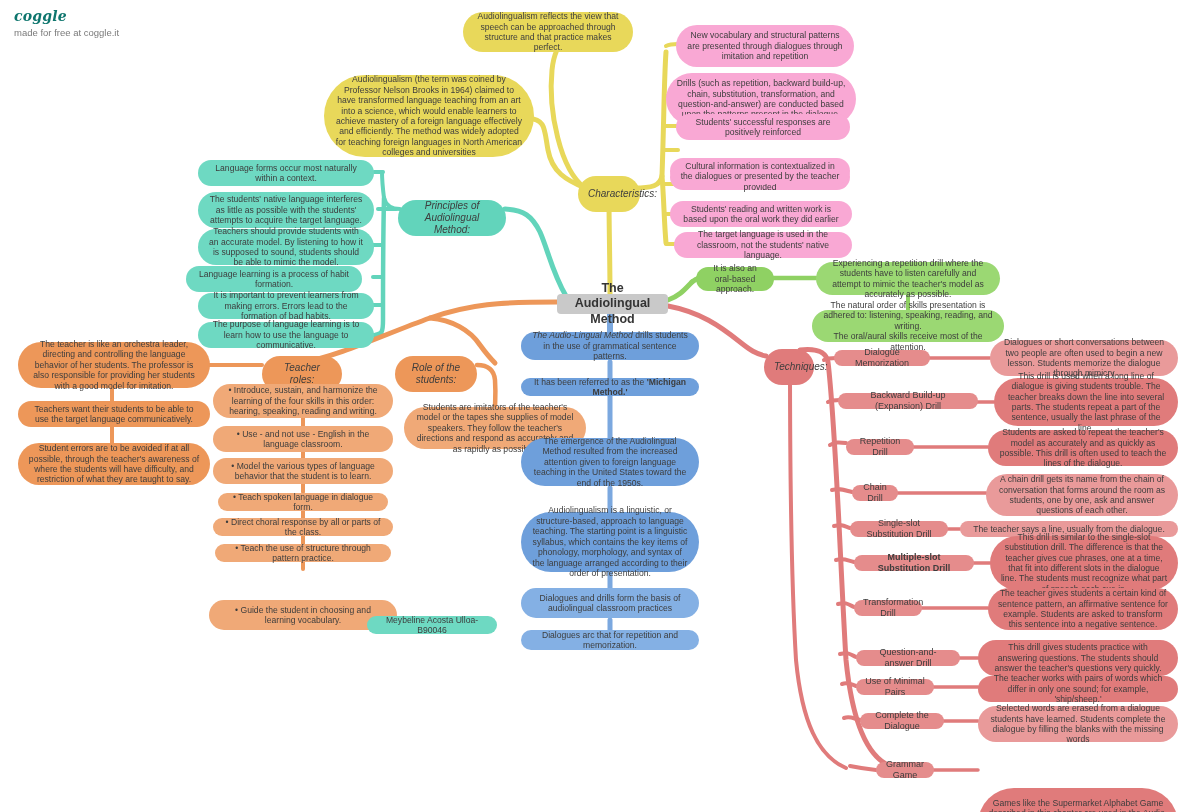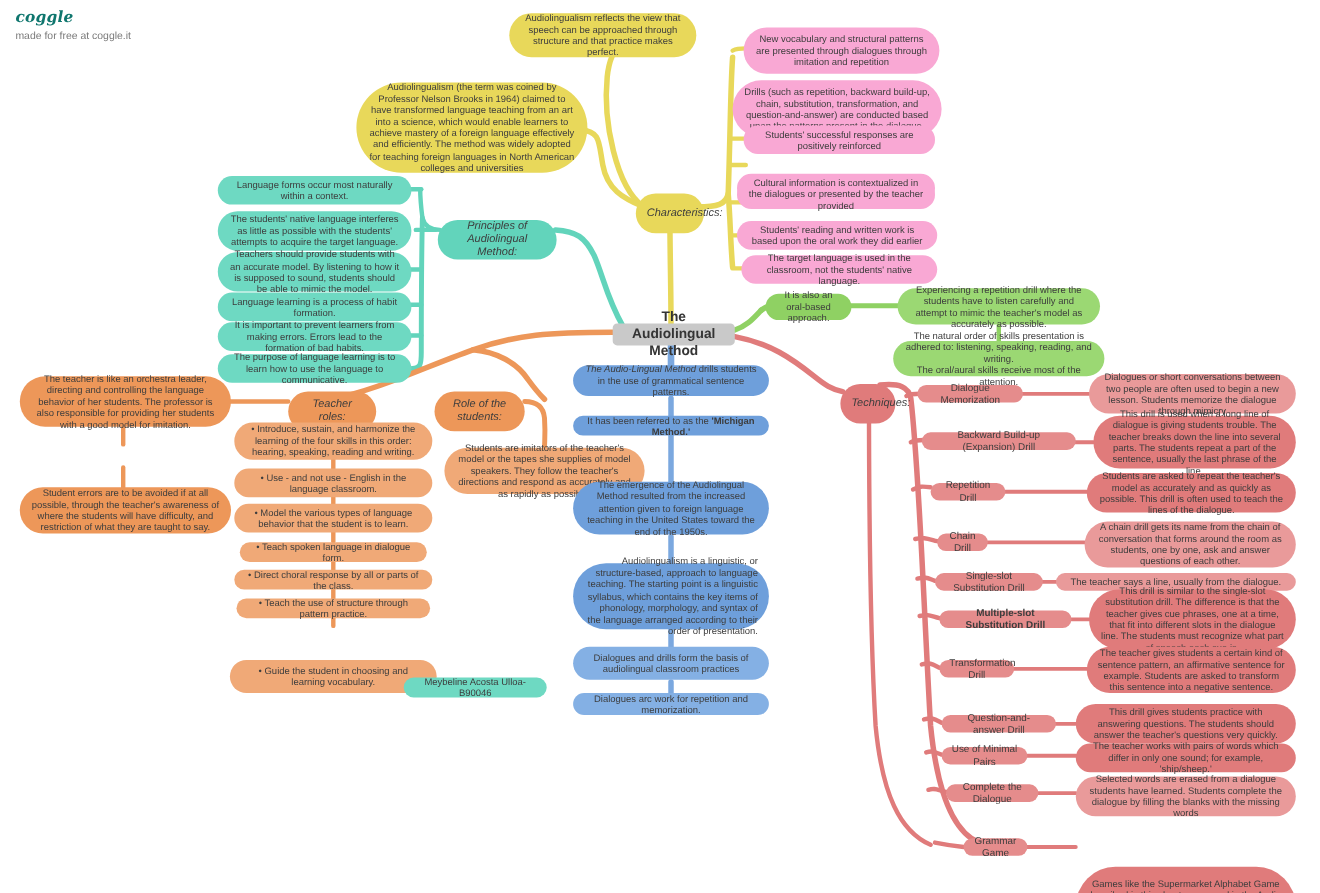--- a/index.html
+++ b/index.html
@@ -214,21 +214,21 @@
 
   <div class="node teal-lt txt" style="left:198px;top:160px;width:176px;height:26px;">
     <span>Language forms occur most naturally within a context.</span>
   </div>
   <div class="node teal-lt txt" style="left:198px;top:192px;width:176px;height:36px;">
     <span>The students' native language interferes as little as possible with the students' attempts to acquire the target language.</span>
   </div>
   <div class="node teal-lt txt" style="left:198px;top:229px;width:176px;height:36px;">
     <span>Teachers should provide students with an accurate model. By listening to how it is supposed to sound, students should be able to mimic the model.</span>
   </div>
-  <div class="node teal-lt txt" style="left:198px;top:266px;width:176px;height:26px;">
+  <div class="node teal-lt txt" style="left:186px;top:266px;width:176px;height:26px;">
     <span>Language learning is a process of habit formation.</span>
   </div>
   <div class="node teal-lt txt" style="left:198px;top:293px;width:176px;height:26px;">
     <span>It is important to prevent learners from making errors. Errors lead to the formation of bad habits.</span>
   </div>
   <div class="node teal-lt txt" style="left:198px;top:322px;width:176px;height:26px;">
     <span>The purpose of language learning is to learn how to use the language to communicative.</span>
   </div>
 
   <div class="node green txt" style="left:696px;top:267px;width:78px;height:24px;">
@@ -242,20 +242,23 @@
 The oral/aural skills receive most of the attention.</span>
   </div>
 
   <div class="node orange hub" style="left:262px;top:356px;width:80px;height:18px;">
     <span>Teacher roles:</span>
   </div>
 
   <div class="node orange txt" style="left:18px;top:342px;width:192px;height:46px;">
     <span>The teacher is like an orchestra leader, directing and controlling the language behavior of her students. The professor is also responsible for providing her students with a good model for imitation.</span>
   </div>
+  <div class="node orange txt" style="left:18px;top:401px;width:192px;height:26px;">
+    <span>Teachers want their students to be able to use the target language communicatively.</span>
+  </div>
   <div class="node orange txt" style="left:18px;top:443px;width:192px;height:42px;">
     <span>Student errors are to be avoided if at all possible, through the teacher's awareness of where the students will have difficulty, and restriction of what they are taught to say.</span>
   </div>
 
   <div class="node orange-lt txt" style="left:213px;top:384px;width:180px;height:34px;">
     <span>• Introduce, sustain, and harmonize the learning of the four skills in this order: hearing, speaking, reading and writing.</span>
   </div>
   <div class="node orange-lt txt" style="left:213px;top:426px;width:180px;height:26px;">
     <span>• Use - and not use - English in the language classroom.</span>
   </div>
@@ -284,28 +287,28 @@
 
   <div class="node blue txt" style="left:521px;top:332px;width:178px;height:28px;">
     <span><i>The Audio-Lingual Method</i> drills students in the use of grammatical sentence patterns.</span>
   </div>
   <div class="node blue txt" style="left:521px;top:378px;width:178px;height:18px;">
     <span>It has been referred to as the <b>'Michigan Method.'</b></span>
   </div>
   <div class="node blue txt" style="left:521px;top:438px;width:178px;height:48px;">
     <span>The emergence of the Audiolingual Method resulted from the increased attention given to foreign language teaching in the United States toward the end of the 1950s.</span>
   </div>
-  <div class="node blue txt" style="left:521px;top:512px;width:178px;height:60px;text-align:right;">
+  <div class="node blue txt" style="left:521px;top:512px;width:178px;height:60px;">
     <span>Audiolingualism is a linguistic, or structure-based, approach to language teaching. The starting point is a linguistic syllabus, which contains the key items of phonology, morphology, and syntax of the language arranged according to their order of presentation.</span>
   </div>
   <div class="node blue-lt txt" style="left:521px;top:588px;width:178px;height:30px;">
     <span>Dialogues and drills form the basis of audiolingual classroom practices</span>
   </div>
   <div class="node blue-lt txt" style="left:521px;top:630px;width:178px;height:20px;">
-    <span>Dialogues arc work for repetition and memorization.</span>
+    <span>Dialogues arc that for repetition and memorization.</span>
   </div>
 
   <div class="node teal-lt txt" style="left:367px;top:616px;width:130px;height:18px;">
     <span>Meybeline Acosta Ulloa- B90046</span>
   </div>
 
   <div class="node red hub" style="left:764px;top:349px;width:50px;height:18px;">
     <span>Techniques:</span>
   </div>
 

